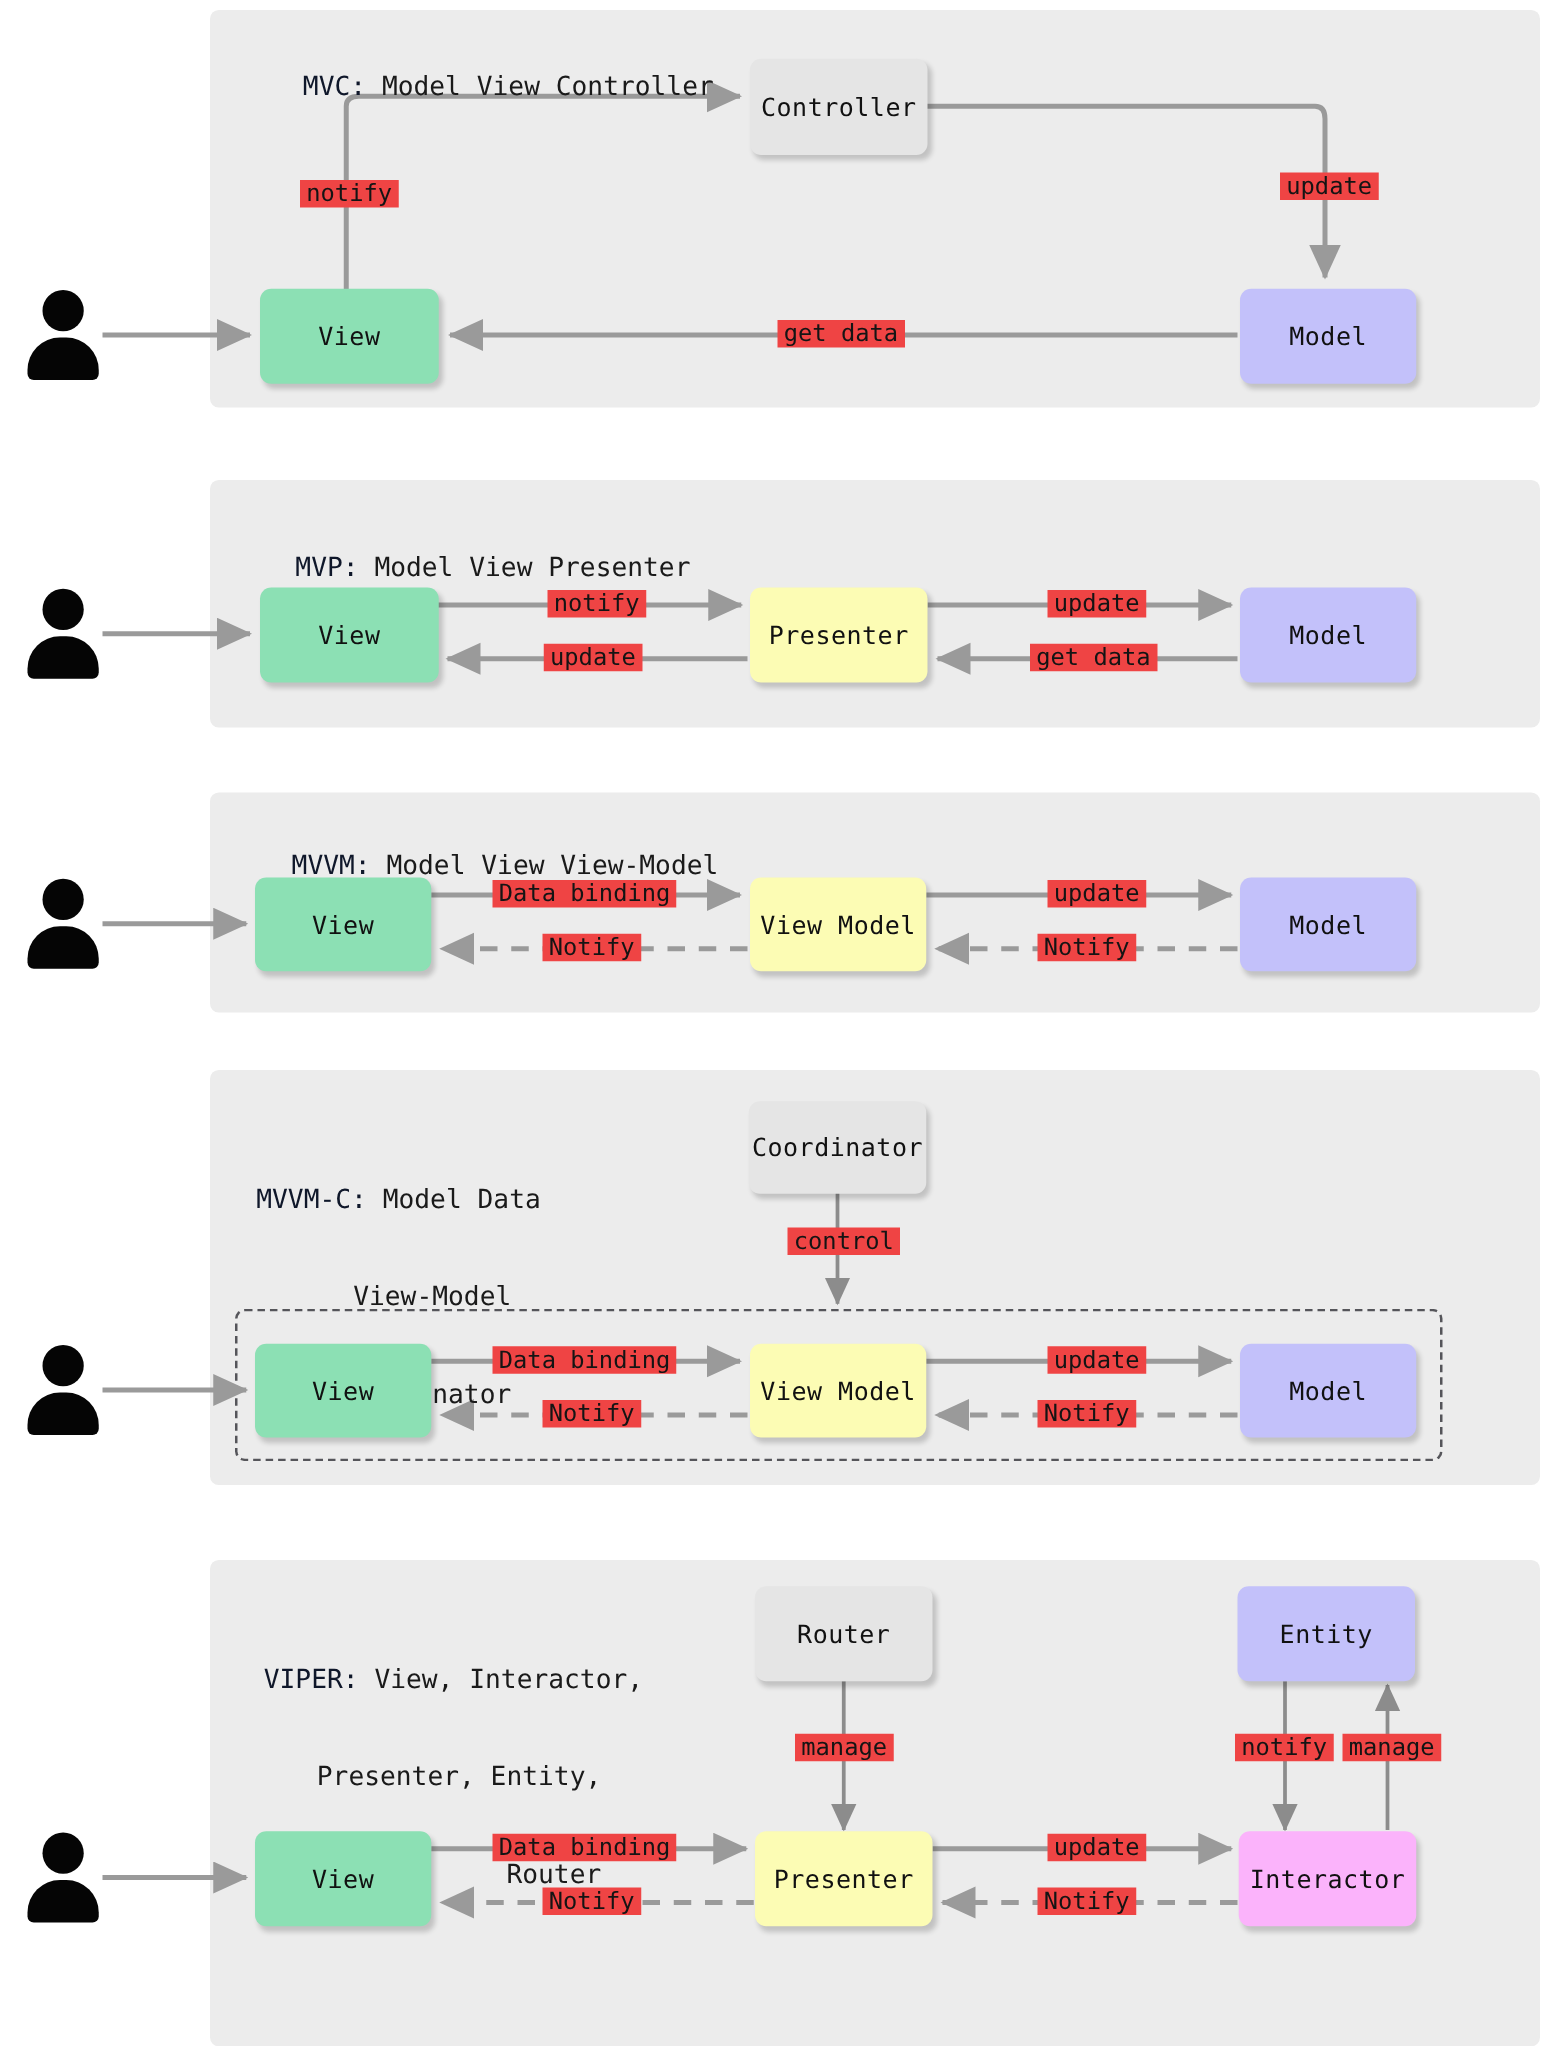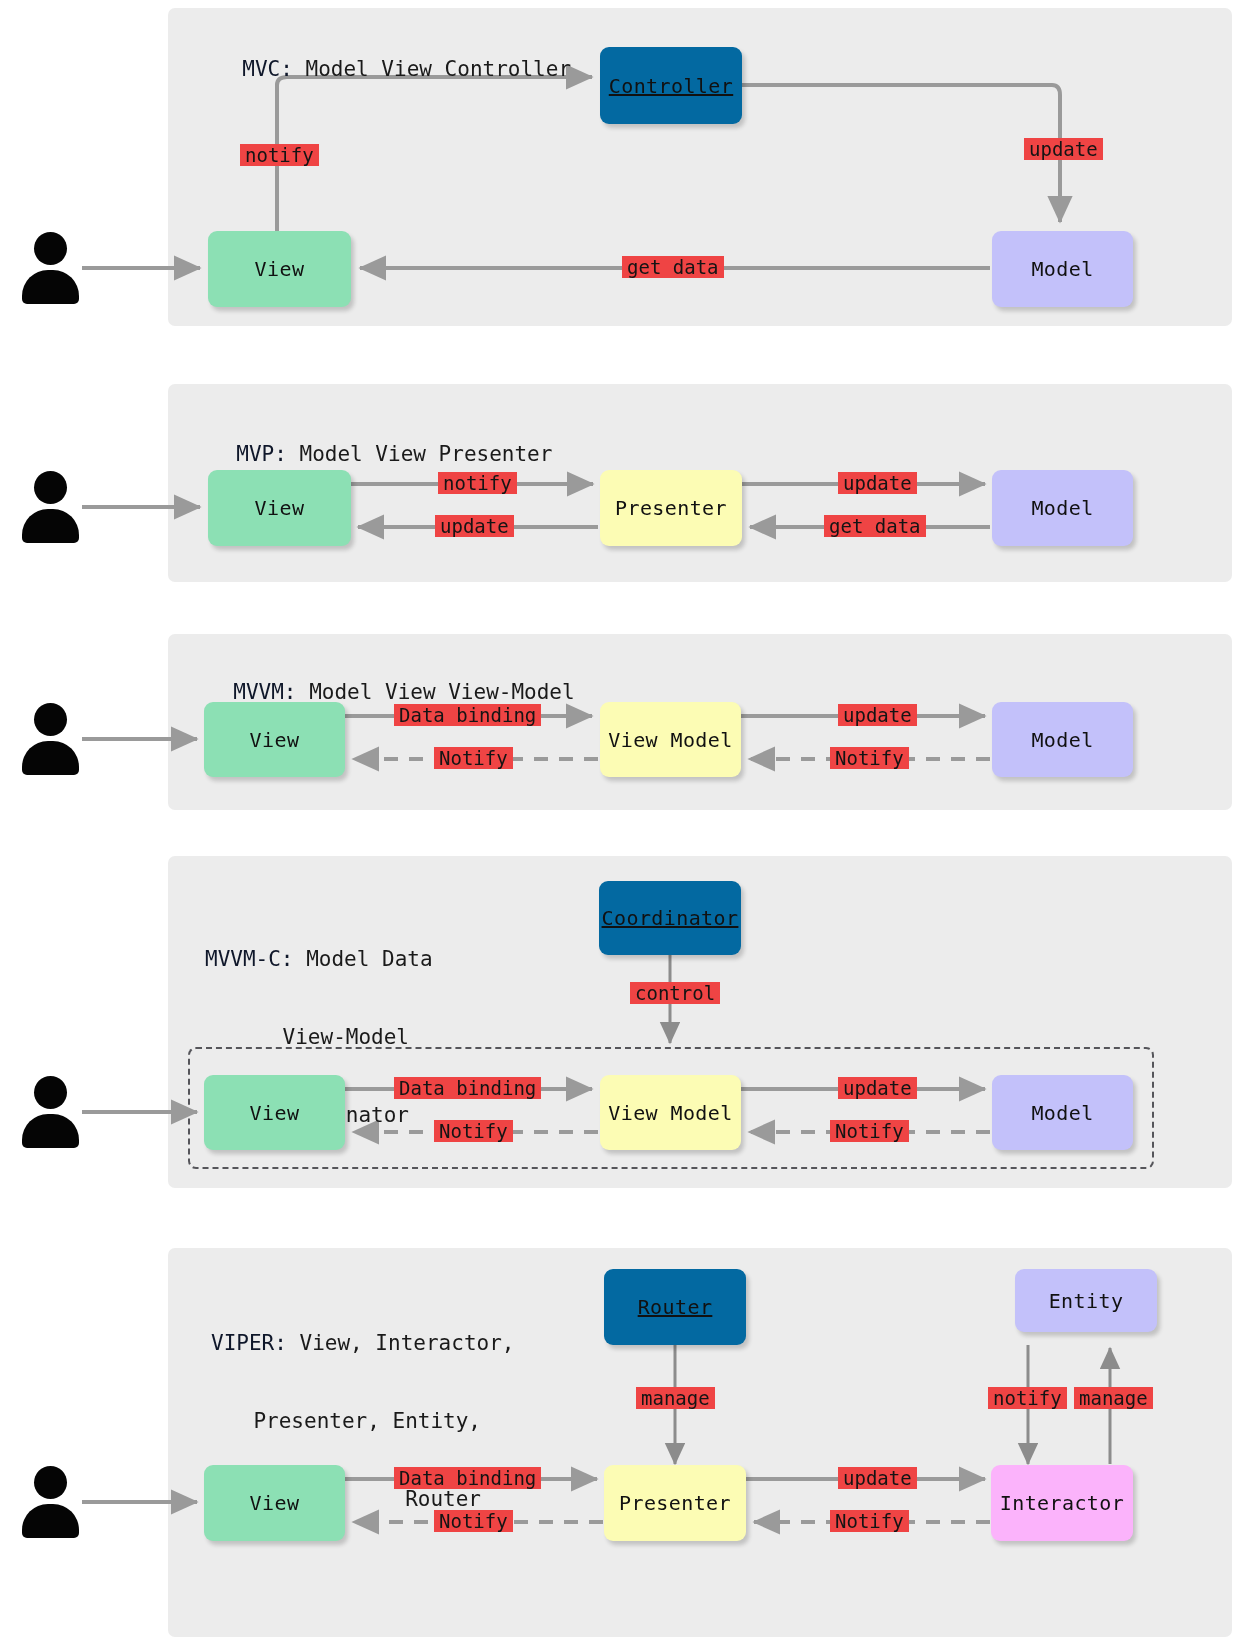--- a/index.html
+++ b/index.html
@@ -51,21 +51,21 @@
     justify-content: center;
     border-radius: 9px;
     font-size: 20px;
     color: #111;
     letter-spacing: 0.4px;
     box-shadow: 3px 4px 4px rgba(0,0,0,0.18);
     white-space: nowrap;
   }
   .n-green  { background: #8ce0b4; }
   .n-purple { background: #c3c1fa; }
-  .n-red    { background: #0369a1; text-decoration: underline; }
+  .n-red    { background: #e5e5e5; }
   .n-yellow { background: #fcfcb4; }
   .n-pink   { background: #fbb3fb; }
 
   
   .title {
     position: absolute;
     font-size: 21px;
     color: #1a1a1a;
     line-height: 26px;
     white-space: pre;
@@ -257,21 +257,21 @@
 <div class="elabel" style="left:830px; top:1120px;"><span>Notify</span></div>
 
 <div class="title multi" style="left:211px; top:1278px; width:270px;">
   <div style="text-align:center;"><span class="acr">VIPER: </span><span class="rest">View, Interactor,</span></div>
   <div>Presenter, Entity,</div>
   <div>Router</div>
 </div>
 <div class="node n-red" style="left:604px; top:1269px; width:142px; height:76px;">
     <span>Router</span>
   </div>
-<div class="node n-purple" style="left:1015px; top:1269px; width:142px; height:63px;">
+<div class="node n-purple" style="left:990px; top:1269px; width:142px; height:76px;">
     <span>Entity</span>
   </div>
 <div class="node n-green" style="left:204px; top:1465px; width:141px; height:76px;">
     <span>View</span>
   </div>
 <div class="node n-yellow" style="left:604px; top:1465px; width:142px; height:76px;">
     <span>Presenter</span>
   </div>
 <div class="node n-pink" style="left:991px; top:1465px; width:142px; height:76px;">
     <span>Interactor</span>

